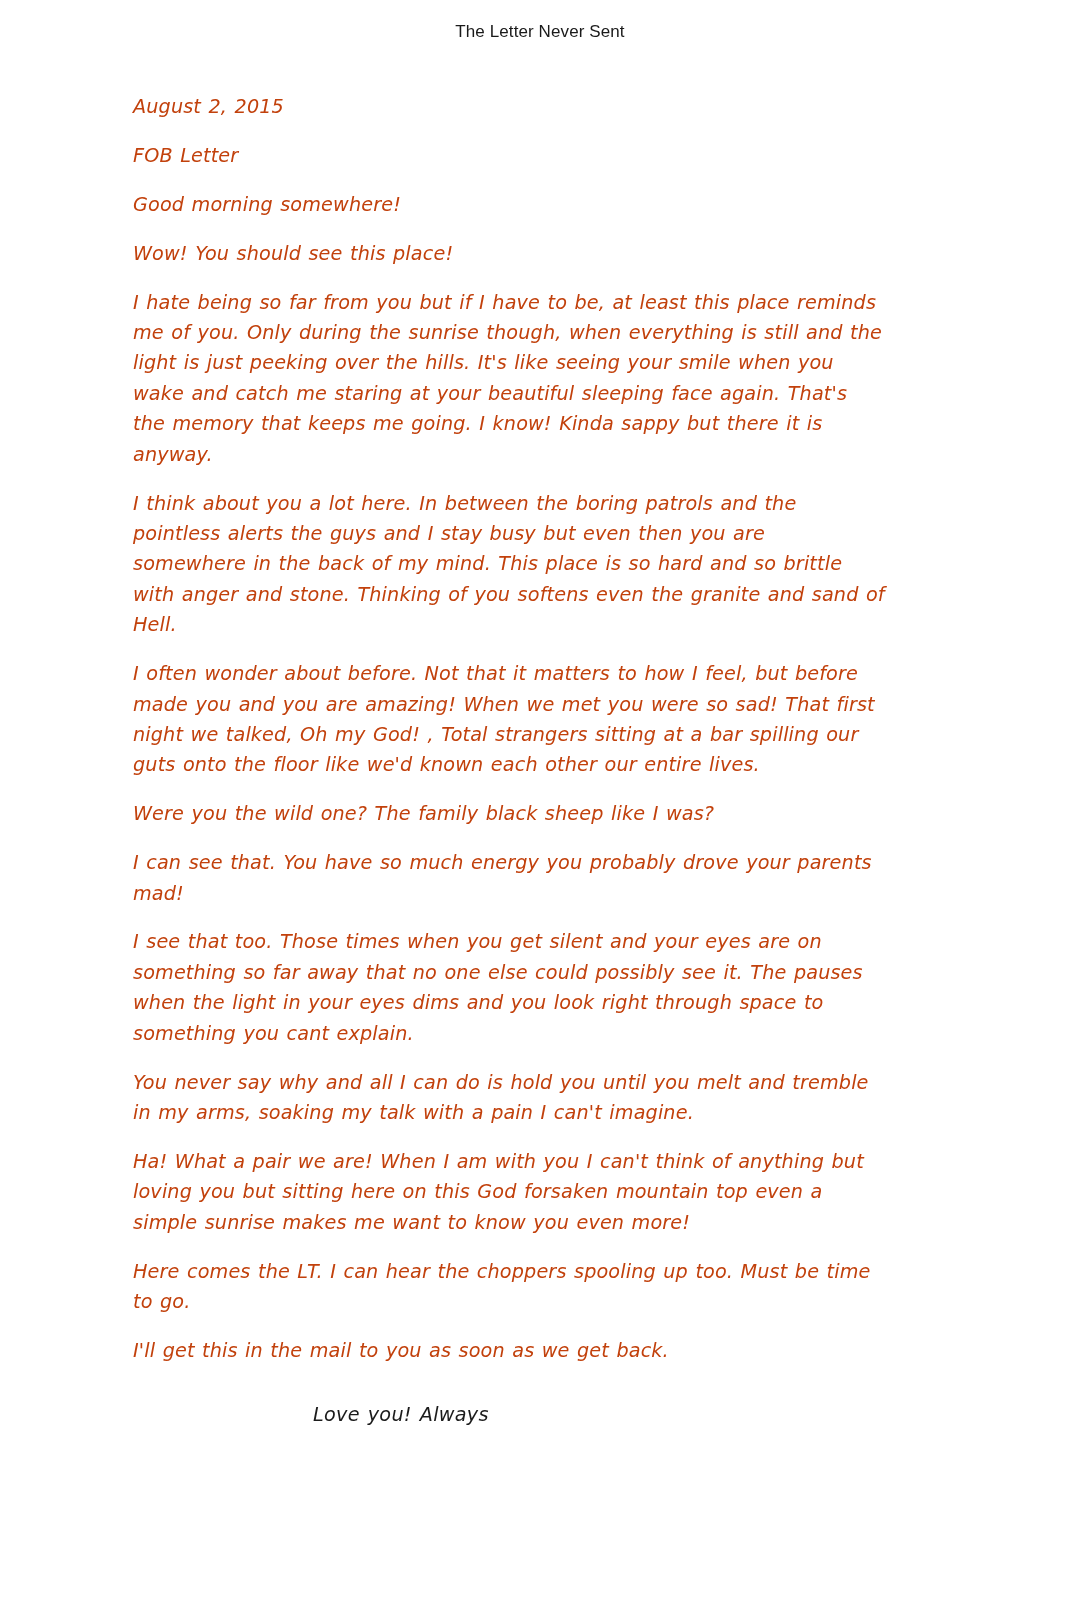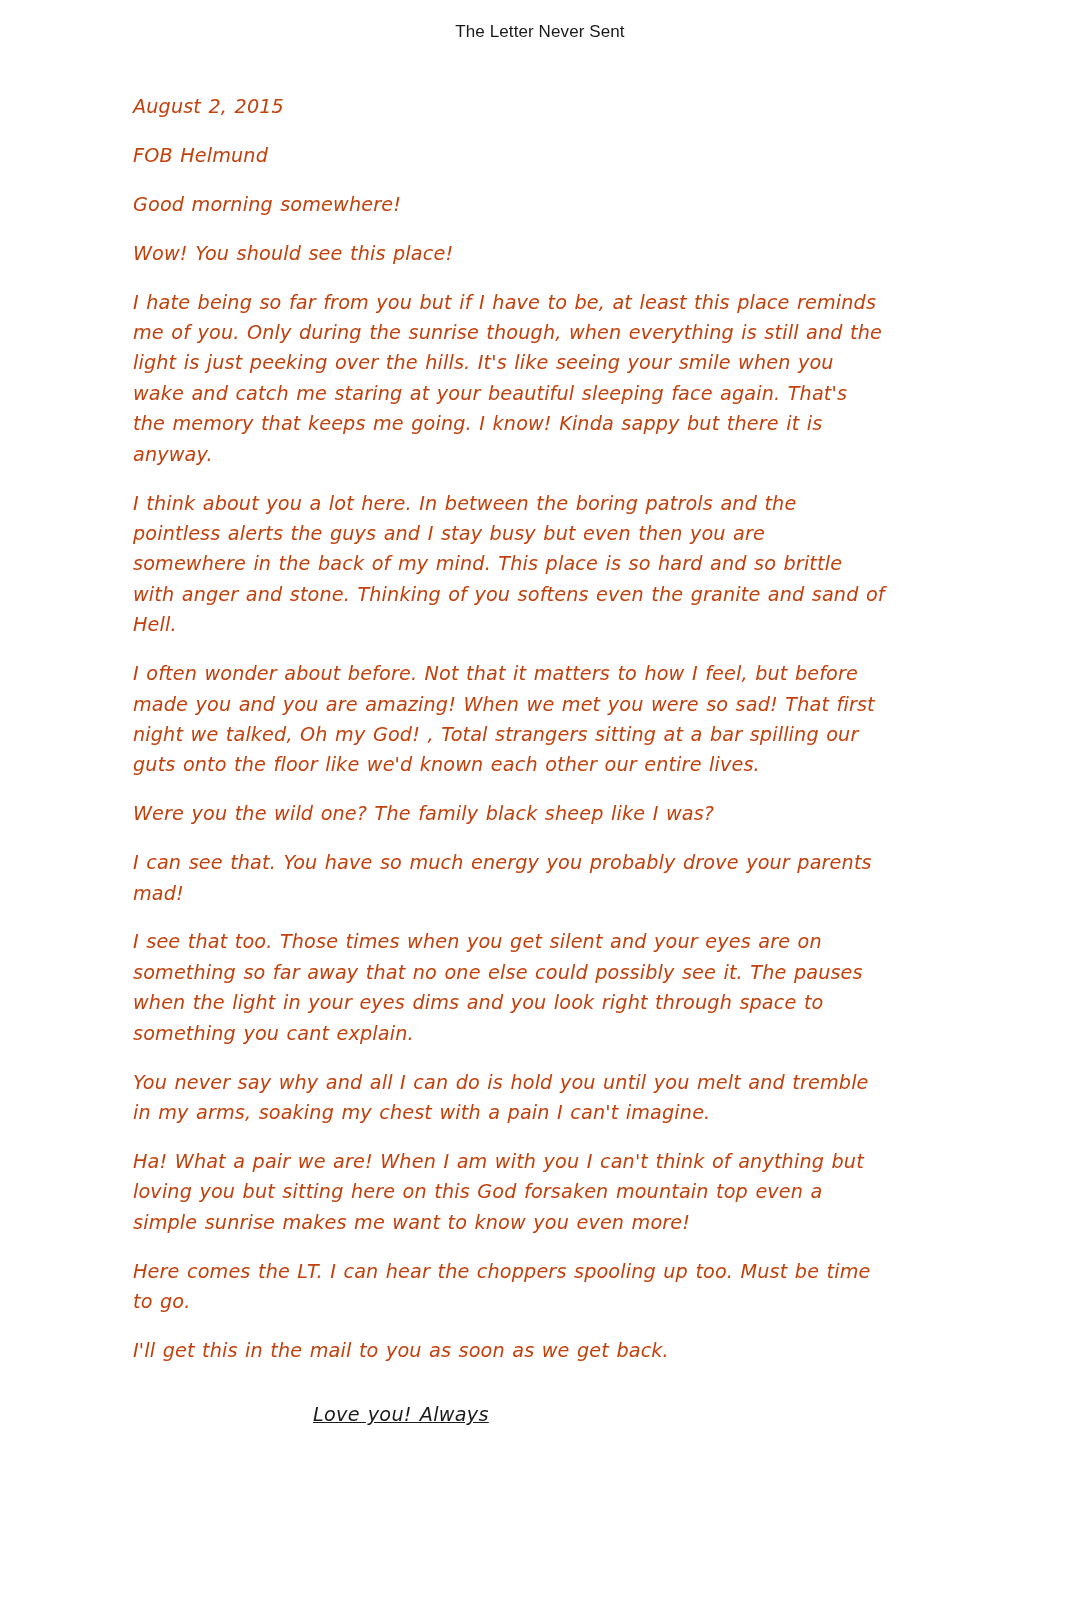--- a/index.html
+++ b/index.html
@@ -55,55 +55,54 @@
   .closing-line {
     font-family: "DejaVu Sans", "Liberation Sans", sans-serif;
     font-style: italic;
     font-size: 19.2px;
     line-height: 30.4px;
     color: #1c1c1c;
     margin: 0 0 34px 0;
     padding-left: 180px;
     letter-spacing: 0.3px;
     word-spacing: 1.5px;
-    text-decoration: underline;
   }
 </style>
 </head>
 <body>
 
 <div class="page">
 
   <div class="doc-title">The Letter Never Sent</div>
 
   <div class="letter-body">
 
     <p class="para">August 2, 2015</p>
 
-    <p class="para">FOB Helmund</p>
+    <p class="para">FOB Letter</p>
 
     <p class="para">Good morning somewhere!</p>
 
     <p class="para">Wow! You should see this place!</p>
 
     <p class="para">I hate being so far from you but if I have to be, at least this place reminds me of you. Only during the sunrise though, when everything is still and the light is just peeking over the hills. It's like seeing your smile when you wake and catch me staring at your beautiful sleeping face again.  That's the memory that keeps me going.  I know! Kinda sappy but there it is anyway.</p>
 
     <p class="para">I think about you a lot here. In between the boring patrols and the pointless alerts the guys and I stay busy but even then you are  somewhere in the back of my mind. This place is so hard and so brittle with anger and stone. Thinking of you softens even the granite and sand of Hell.</p>
 
     <p class="para">I often wonder about before. Not that it matters to how I feel, but before made you and you are amazing! When we met you were so sad! That first night we talked, Oh my God! , Total strangers sitting at a bar spilling our guts onto the floor like we'd known each other our entire lives.</p>
 
     <p class="para">Were you the wild one? The family black sheep like I was?</p>
 
     <p class="para">I can see that. You have so much energy you probably drove your parents mad!</p>
 
 
     <p class="para">I see that too. Those times when you get silent and your eyes are on something so far away that no one else could possibly see it. The pauses when the light in your eyes dims and you look right through space to something you cant explain.</p>
 
 
-    <p class="para">You never say why and all I can do is hold you until you melt and tremble in my arms, soaking my chest with a pain I can't imagine.</p>
+    <p class="para">You never say why and all I can do is hold you until you melt and tremble in my arms, soaking my talk with a pain I can't imagine.</p>
 
     <p class="para">Ha! What a pair we are! When I am with you I can't think of anything but loving you but sitting here on this God forsaken mountain top even a simple sunrise makes me want to know you even more!</p>
 
     <p class="para">Here comes the LT. I can hear the choppers spooling up too. Must be time to go.</p>
 
     <p class="para tight">I'll get this in the mail to you as soon as we get back.</p>
 
     <div class="closing-block">
       <p class="closing-line">Love you!   Always</p>
 

